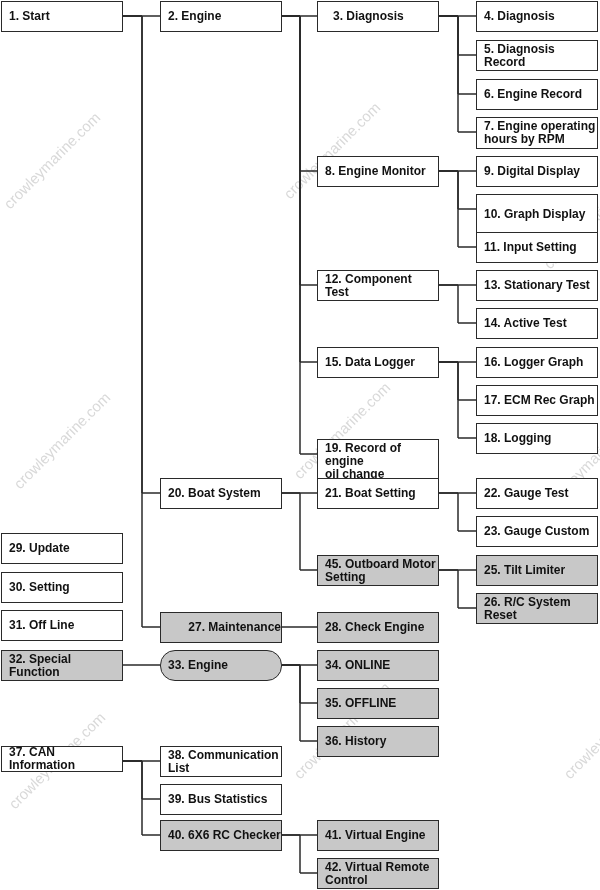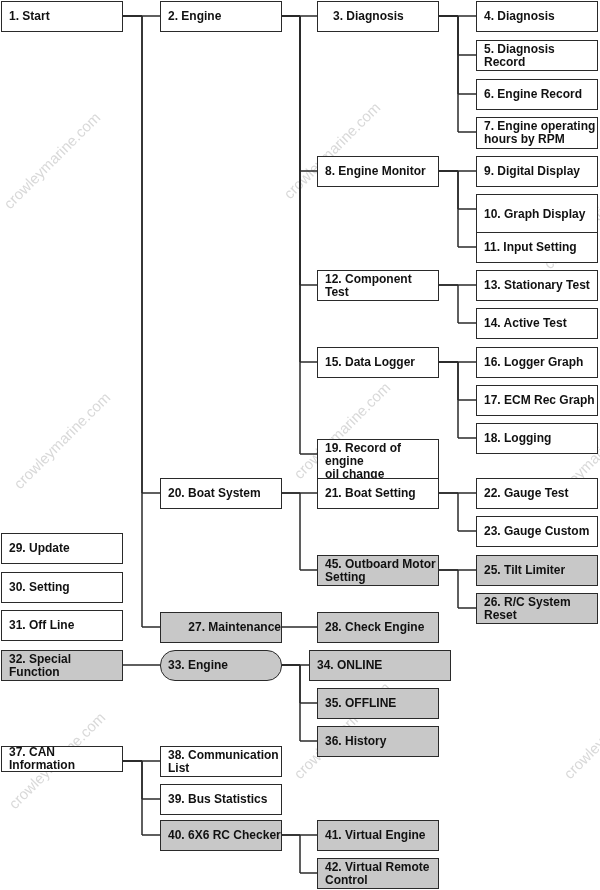--- a/index.html
+++ b/index.html
@@ -173,21 +173,21 @@
      Setting</span></div>
       <div class="node grey" style="left: 476px; top: 555px; width: 122px; height: 31px;"><span class="lbl">25. Tilt Limiter</span></div>
       <div class="node grey" style="left: 476px; top: 593px; width: 122px; height: 31px;"><span class="lbl">26. R/C System Reset</span></div>
       <div class="node grey" style="left: 160px; top: 612px; width: 122px; height: 31px; justify-content: flex-end;"><span class="lbl">27. Maintenance</span></div>
       <div class="node grey" style="left: 317px; top: 612px; width: 122px; height: 31px;"><span class="lbl">28. Check Engine</span></div>
       <div class="node" style="left: 1px; top: 533px; width: 122px; height: 31px;"><span class="lbl">29. Update</span></div>
       <div class="node" style="left: 1px; top: 572px; width: 122px; height: 31px;"><span class="lbl">30. Setting</span></div>
       <div class="node" style="left: 1px; top: 610px; width: 122px; height: 31px;"><span class="lbl">31. Off Line</span></div>
       <div class="node grey" style="left: 1px; top: 650px; width: 122px; height: 31px;"><span class="lbl">32. Special Function</span></div>
       <div class="node grey" style="left: 160px; top: 650px; width: 122px; height: 31px; border-radius: 15px;"><span class="lbl">33. Engine</span></div>
-      <div class="node grey" style="left: 309px; top: 650px; width: 142px; height: 31px;"><span class="lbl">34. ONLINE</span></div>
+      <div class="node grey" style="left: 317px; top: 650px; width: 122px; height: 31px;"><span class="lbl">34. ONLINE</span></div>
       <div class="node grey" style="left: 317px; top: 688px; width: 122px; height: 31px;"><span class="lbl">35. OFFLINE</span></div>
       <div class="node grey" style="left: 317px; top: 726px; width: 122px; height: 31px;"><span class="lbl">36. History</span></div>
       <div class="node" style="left: 1px; top: 746px; width: 122px; height: 26px;"><span class="lbl">37. CAN Information</span></div>
       <div class="node" style="left: 160px; top: 746px; width: 122px; height: 31px;"><span class="lbl">38. Communication
      List</span></div>
       <div class="node" style="left: 160px; top: 784px; width: 122px; height: 31px;"><span class="lbl">39. Bus Statistics</span></div>
       <div class="node grey" style="left: 160px; top: 820px; width: 122px; height: 31px;"><span class="lbl">40. 6X6 RC Checker</span></div>
       <div class="node grey" style="left: 317px; top: 820px; width: 122px; height: 31px;"><span class="lbl">41. Virtual Engine</span></div>
       <div class="node grey" style="left: 317px; top: 858px; width: 122px; height: 31px;"><span class="lbl">42. Virtual Remote
      Control</span></div>

